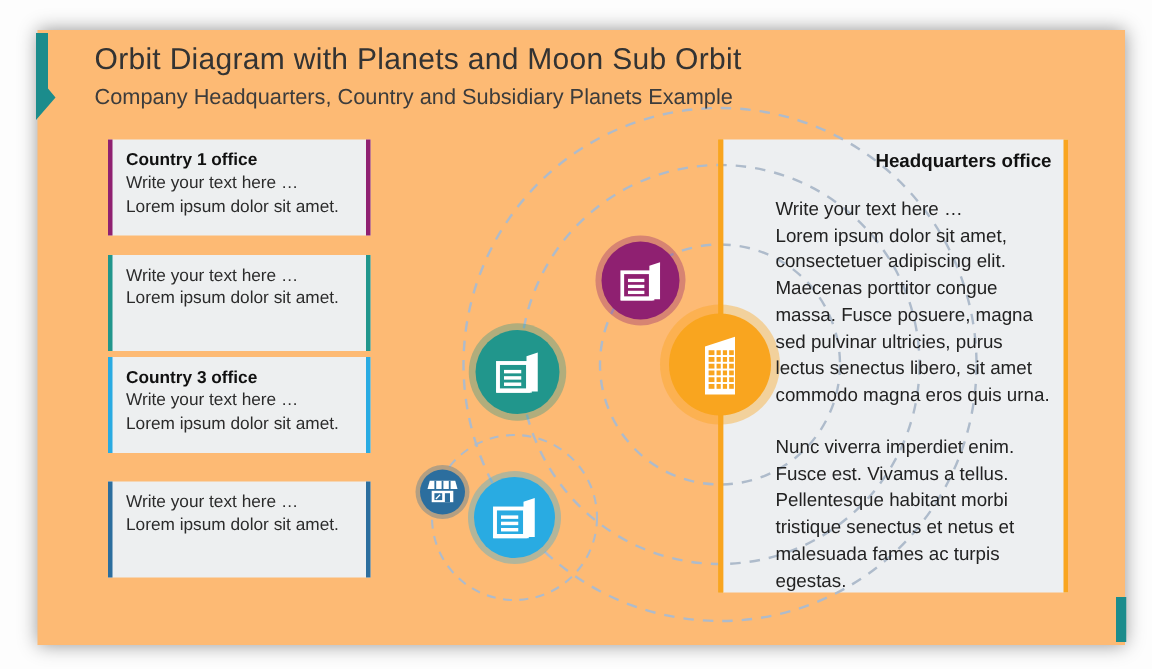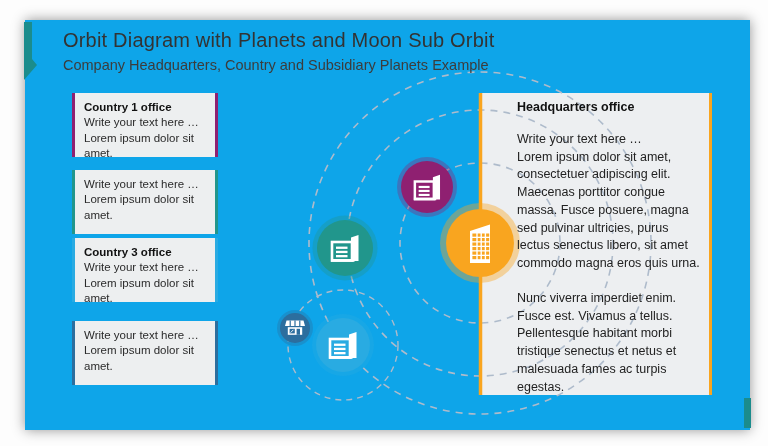--- a/index.html
+++ b/index.html
@@ -3,51 +3,51 @@
 <meta charset="utf-8">
 <style>
   html,body{margin:0;padding:0;}
   body{
     width:768px;height:446px;position:relative;overflow:hidden;
     background:#fdfdfd;
     font-family:"Liberation Sans",sans-serif;
   }
   .slide{
     position:absolute;left:25px;top:20px;width:725px;height:410px;
-    background:#0ea5e9;
+    background:#fdba74;
     box-shadow:0 0 12px rgba(0,0,0,0.42);
   }
   .accent-tl{position:absolute;left:-1px;top:2px;z-index:4;}
   .accent-br{position:absolute;right:-1px;bottom:2px;z-index:4;}
   .page-title{
     position:absolute;left:38px;top:9px;z-index:3;
     font-size:20px;color:#333;white-space:nowrap;letter-spacing:.2px;
   }
   .page-subtitle{
     position:absolute;left:38px;top:37px;z-index:3;
     font-size:14.5px;color:#3c3c3c;white-space:nowrap;
   }
   .info-box{
-    position:absolute;left:47px;width:146px;height:64px;
+    position:absolute;left:47px;width:175px;height:64px;
     background:#EDEFF0;border-left:3px solid #999;border-right:3px solid #999;
     box-sizing:border-box;padding:7px 5px 0 9px;
     font-size:11.5px;line-height:1.33;color:#2b2b2b;z-index:3;
   }
   .info-box .bx-title{font-weight:bold;color:#111;}
   .b1{top:73px}.b2{top:150px}.b3{top:218px}.b4{top:301px}
   .hq-panel{
     position:absolute;left:454px;top:73px;width:233px;height:302px;
     background:#EDEFF1;border-left:3px solid #F9A51F;border-right:3px solid #F9A51F;
     box-sizing:border-box;z-index:1;
   }
   .hq-text{
     position:absolute;left:492px;top:79px;width:184px;z-index:3;
     font-size:12.5px;line-height:1.42;color:#222;
   }
-  .hq-text .hq-title{font-weight:bold;color:#111;margin-bottom:14px;}
+  .hq-text .hq-title{font-weight:bold;color:#111;margin-bottom:14px;text-align:right;}
   .hq-text .hq-para2{margin-top:17px;}
   svg.overlay{position:absolute;left:0;top:0;z-index:2;pointer-events:none;}
 </style>
 </head>
 <body>
 
 <div class="slide">
 
   <svg class="accent-tl" width="14" height="60">
     <polygon points="0,0 8,0 8,37 13,43 0,58" fill="#1B8C8C"></polygon>

